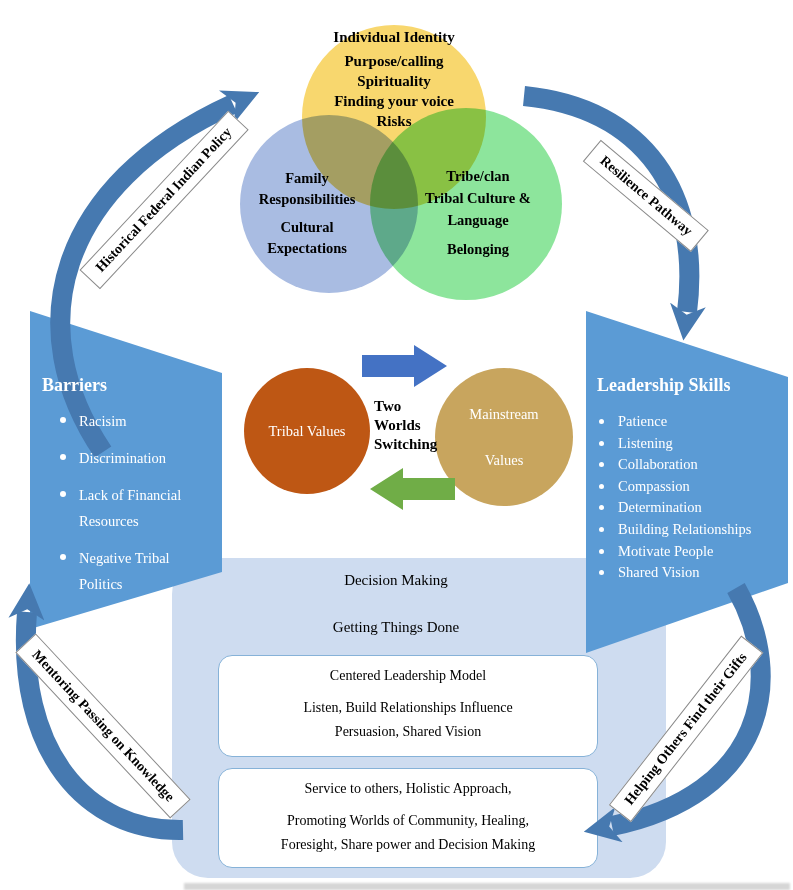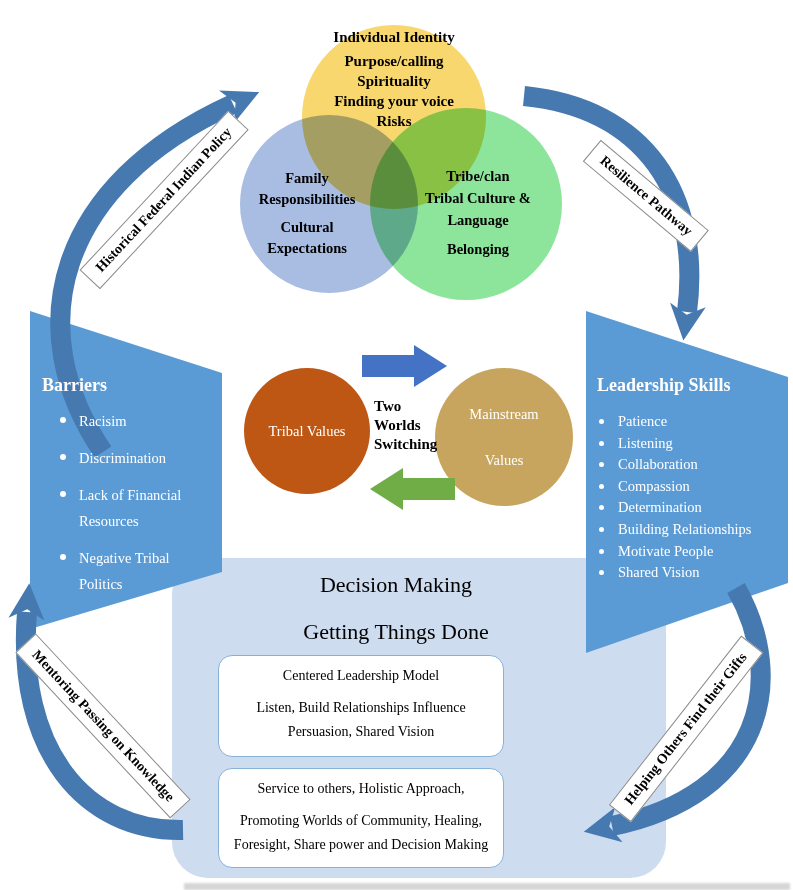--- a/index.html
+++ b/index.html
@@ -12,23 +12,23 @@
 
   
   .decision-panel{
     position:absolute;left:172px;top:558px;width:494px;height:320px;
     background:#CEDCF0;border-radius:36px;
   }
   .shadow-strip{
     position:absolute;left:184px;top:883px;width:606px;height:7px;
     background:#D6D6D6;filter:blur(1px);
   }
-  .decision-title{position:absolute;left:0;width:448px;text-align:center;font-size:22px;}
+  .decision-title{position:absolute;left:0;width:448px;text-align:center;font-size:15px;}
   .white-box{
-    position:absolute;left:46px;width:286px;background:#ffffff;
+    position:absolute;left:46px;width:380px;background:#ffffff;
     border:1.5px solid #86B2D8;border-radius:14px;text-align:center;
     font-size:14px;line-height:24px;box-sizing:border-box;padding:8px 6px 6px 6px;
   }
   .wb-title{margin-bottom:8px;}
 
   
   .venn-text{position:absolute;text-align:center;font-weight:bold;}
   .venn-top{left:294px;top:27px;width:200px;font-size:15px;line-height:20px;}
   .venn-top .vt-title{margin-bottom:4px;}
   .venn-left{left:227px;top:168px;width:160px;font-size:14.5px;line-height:21px;}

